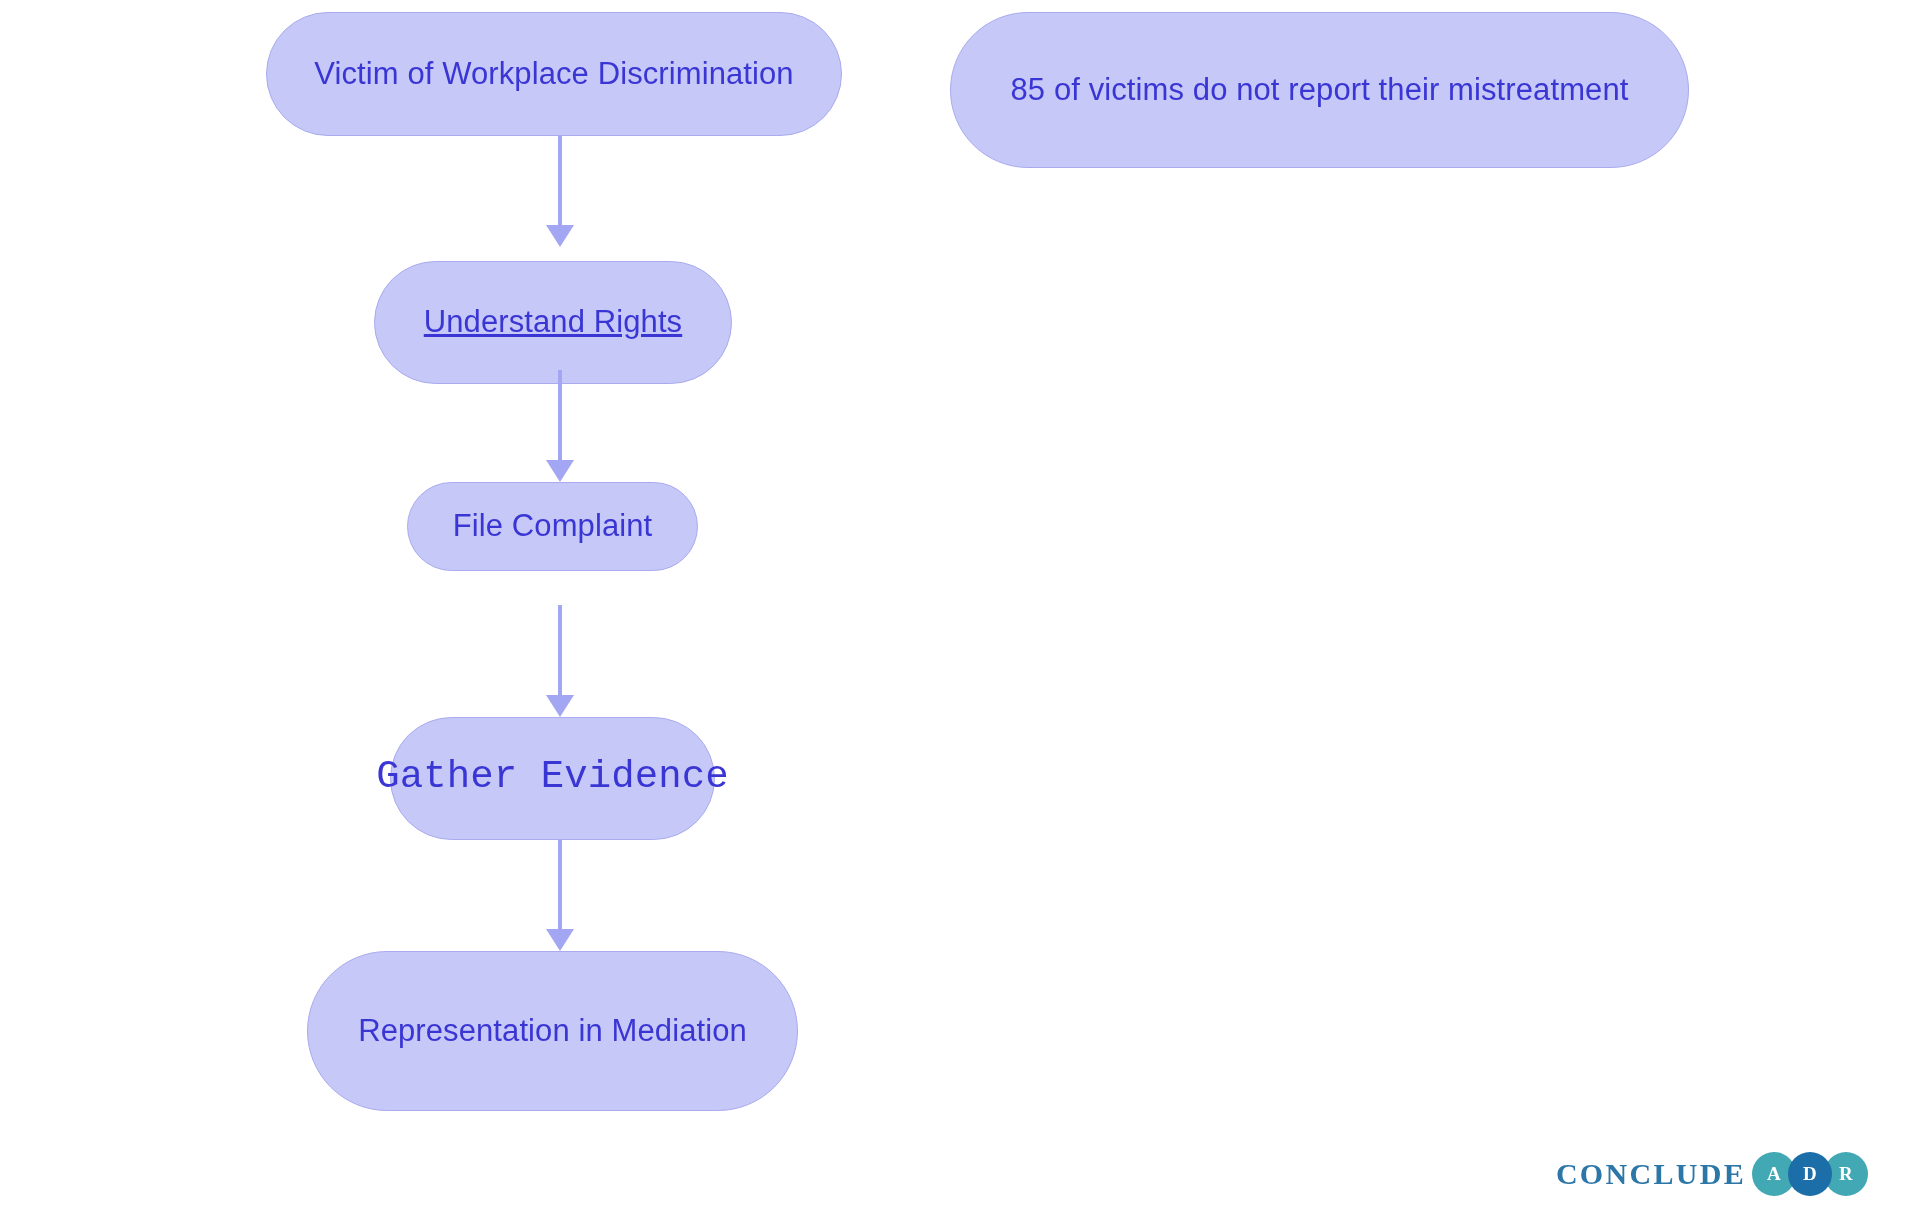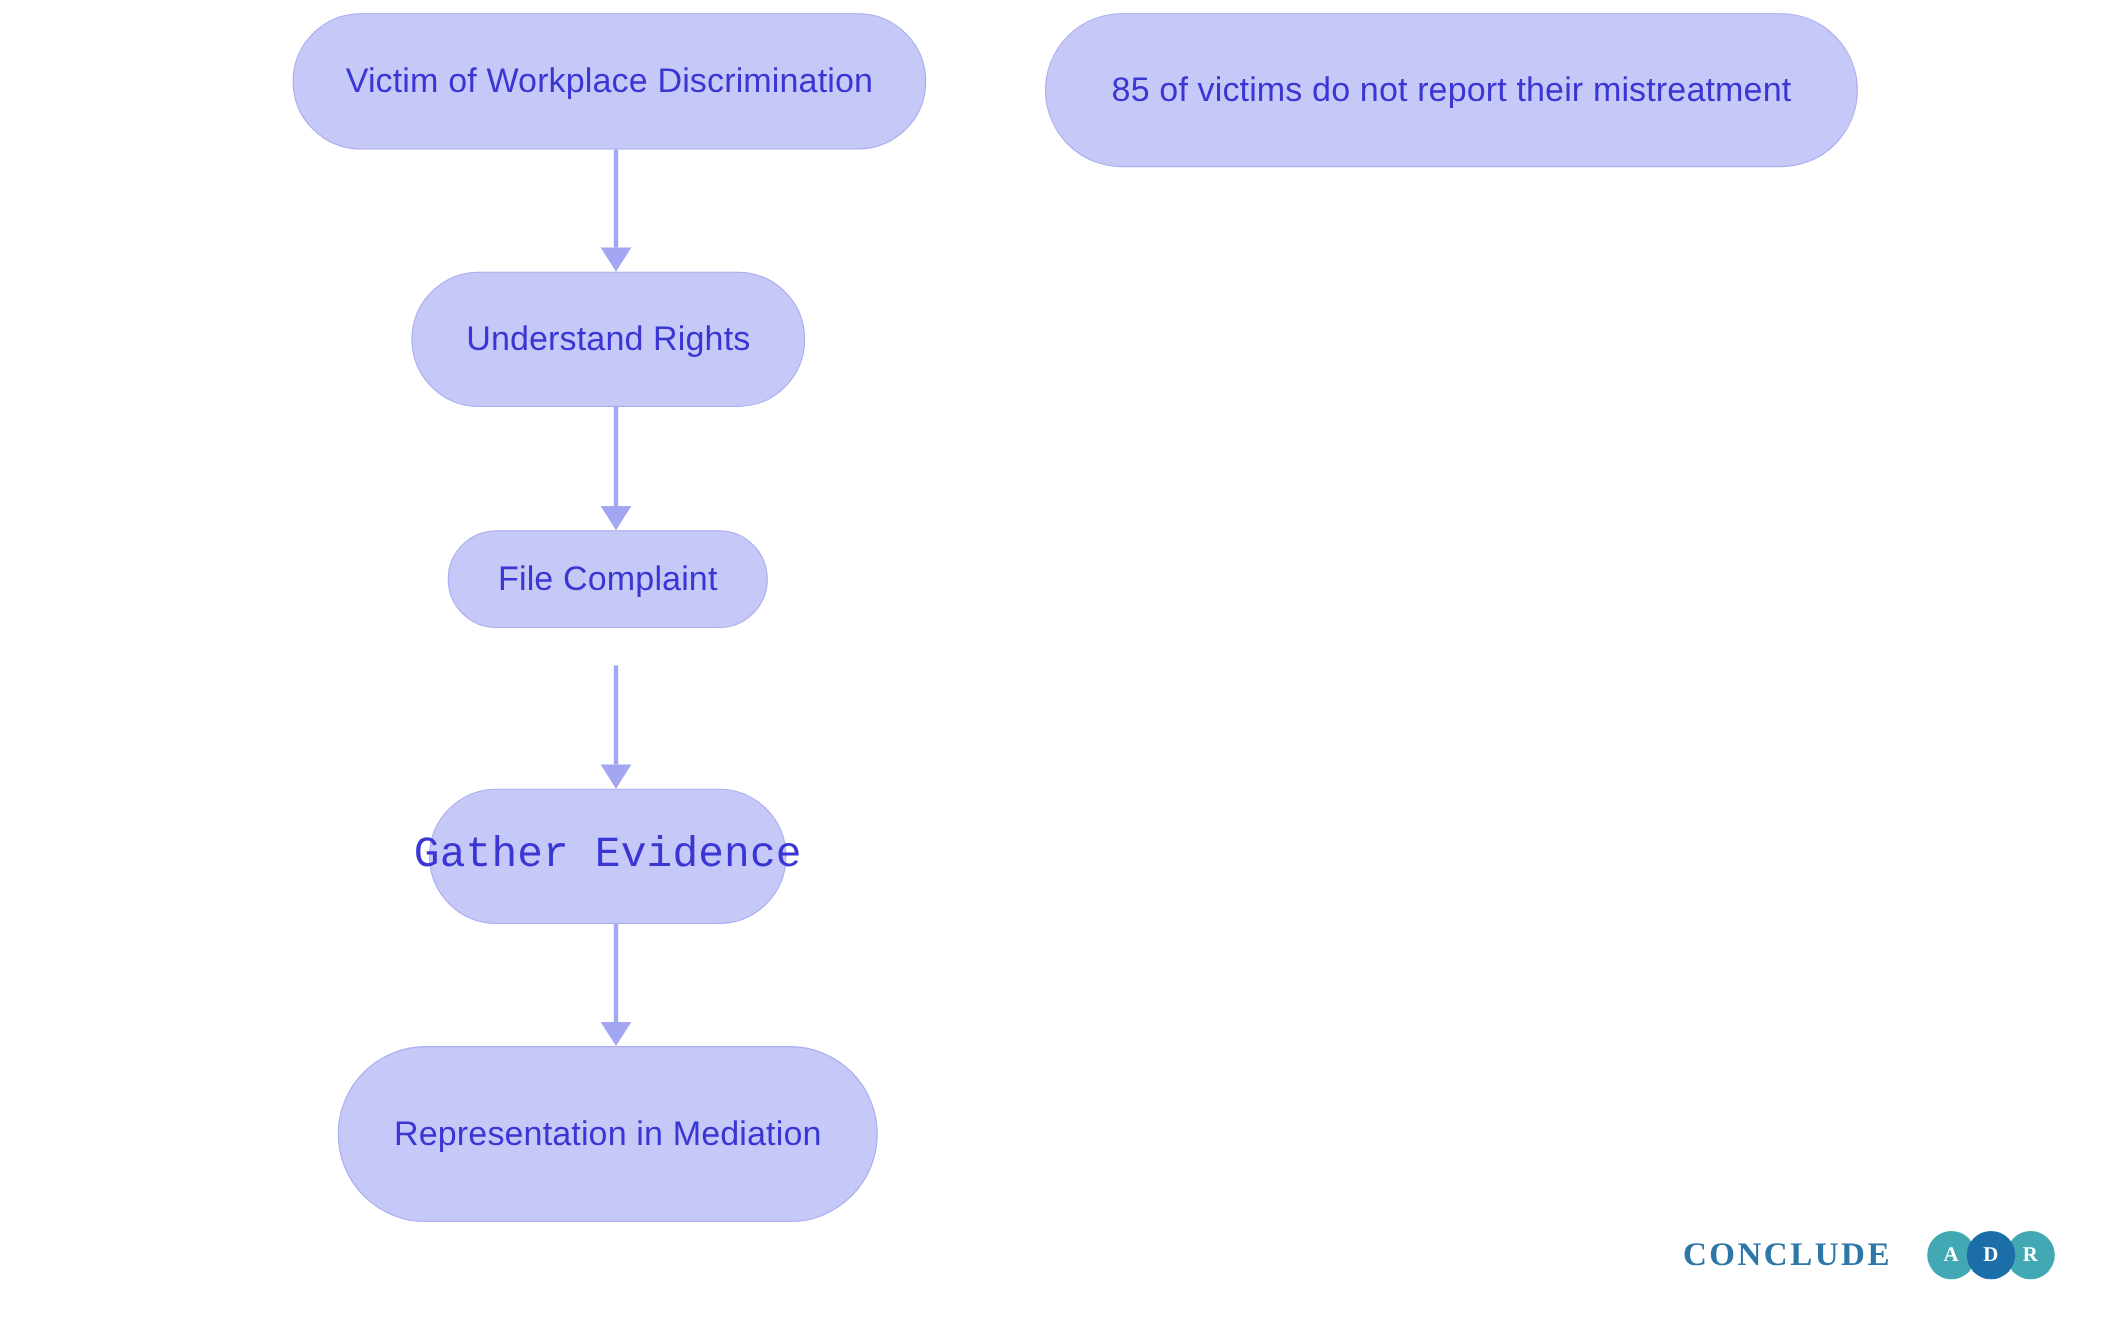--- a/index.html
+++ b/index.html
@@ -40,27 +40,27 @@
   }
 
   .node-label {
     display: block;
     line-height: 1;
     padding-bottom: 2px;
   }
 
   
   #node-start        { left: 266px;  top: 12px;   width: 576px;  height: 124px; font-size: 31px; }
-  #node-understand   { left: 374px;  top: 247px;  width: 358px;  height: 123px; font-size: 31px; }
+  #node-understand   { left: 374px;  top: 261px;  width: 358px;  height: 123px; font-size: 31px; text-decoration: underline; }
   #node-complaint    { left: 407px;  top: 482px;  width: 291px;  height: 89px; font-size: 31px; }
   #node-evidence     { left: 390px;  top: 717px;  width: 325px;  height: 123px; font-size: 39px; font-family: Liberation Mono, monospace; }
   #node-mediation    { left: 307px;  top: 951px;  width: 491px;  height: 160px; font-size: 31px; }
 
   
-  #node-stat         { left: 950px;  top: 12px;   width: 739px;  height: 140px; font-size: 31px; }
+  #node-stat         { left: 950px;  top: 12px;   width: 739px;  height: 156px; font-size: 31px; }
 
   
   .connector {
     position: absolute;
     left: 546px;              
     width: 28px;
   }
   .connector .stem {
     position: absolute;
     left: 50%;
@@ -87,24 +87,24 @@
   #conn-2 .stem { height: 90px; }
   #conn-3 { top: 605px; height: 112px; }
   #conn-3 .stem { height: 90px; }
   #conn-4 { top: 840px; height: 111px; }
   #conn-4 .stem { height: 89px; }
 
   
   #brand {
     position: absolute;
     right: 52px;
-    bottom: 52px;
+    bottom: 19px;
     display: flex;
     align-items: center;
-    gap: 32px;
+    gap: 6px;
     user-select: none;
     text-align: right;
   }
   #brand-wordmark {
     font-family: "Liberation Serif", serif;
     font-weight: 700;
     font-size: 30px;
     letter-spacing: 2.3px;
     color: #2c76a8;
   }

